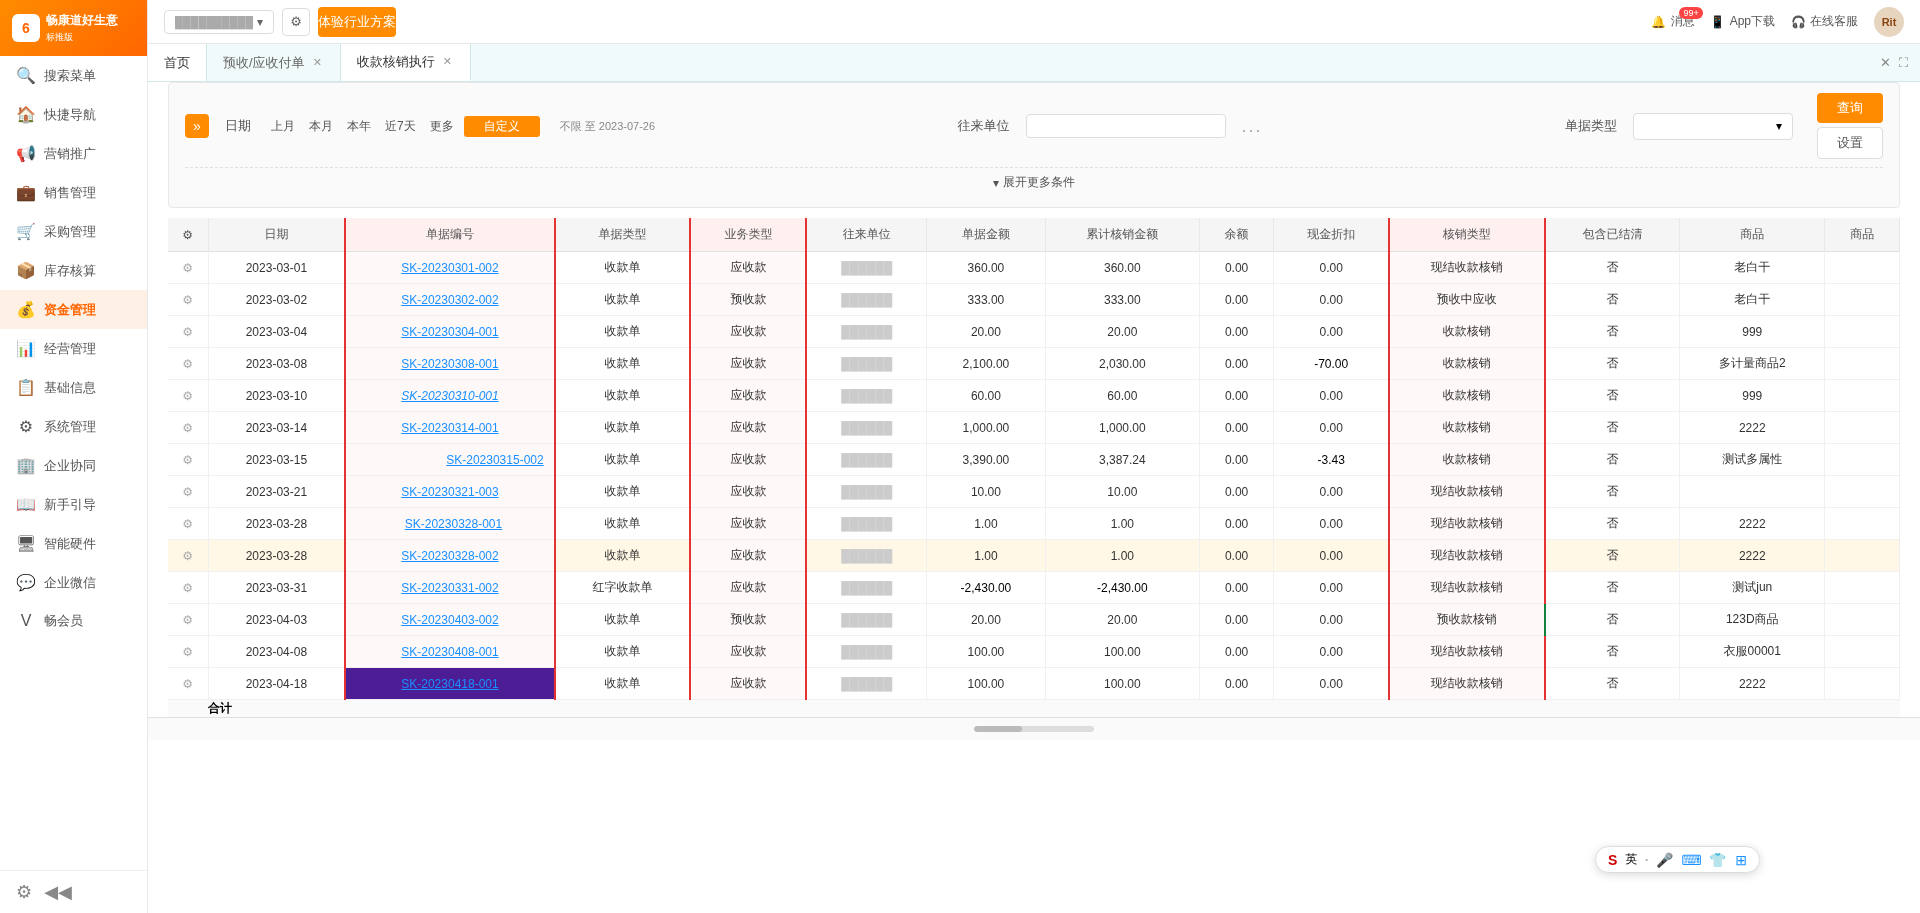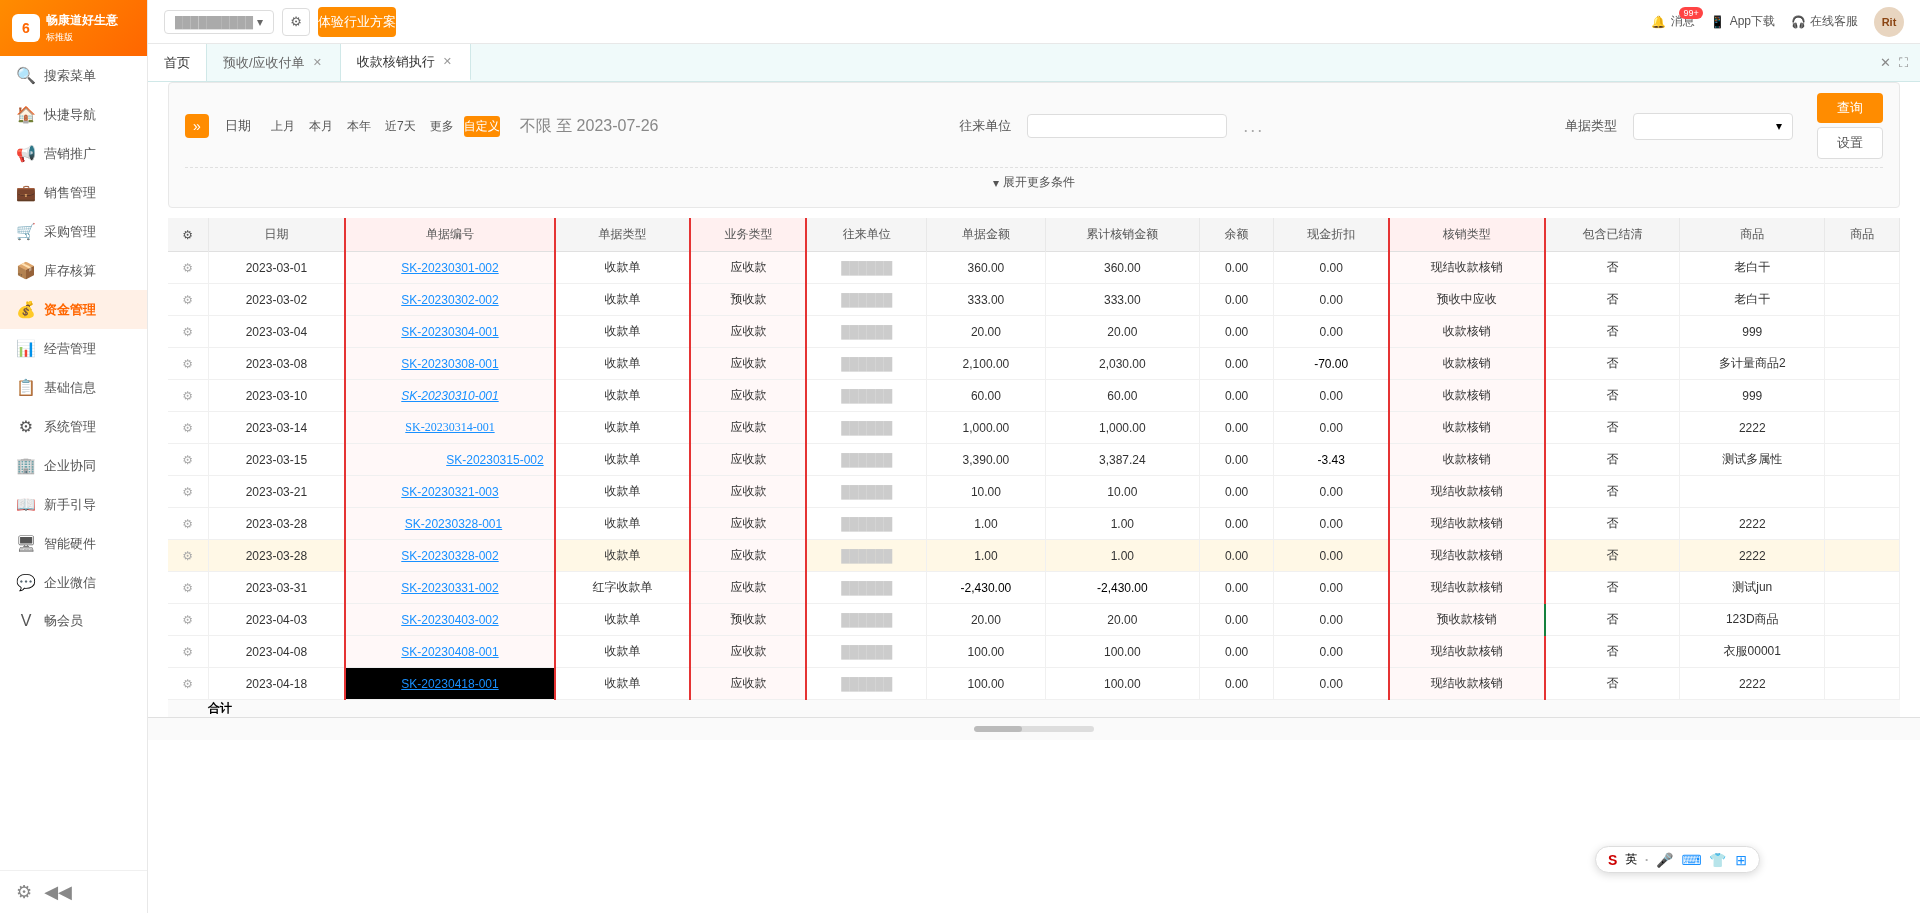--- a/index.html
+++ b/index.html
@@ -221,21 +221,21 @@
     .date-opt {
       font-size: 12px;
       color: #555;
       cursor: pointer;
       padding: 2px 4px;
     }
     .date-opt.custom {
       background: #ff8c00;
       color: white;
       border-radius: 3px;
-      padding: 2px 0;
+      padding: 2px 20px;
     }
     .filter-input {
       border: 1px solid #ddd;
       border-radius: 4px;
       padding: 4px 10px;
       font-size: 12px;
       flex: 1;
       max-width: 200px;
     }
     .filter-dots { color: #aaa; font-size: 18px; letter-spacing: 2px; }
@@ -508,21 +508,21 @@
         <div class="filter-expand-btn">»</div>
         <span class="filter-label">日期</span>
         <div class="filter-date-options">
           <span class="date-opt">上月</span>
           <span class="date-opt">本月</span>
           <span class="date-opt">本年</span>
           <span class="date-opt">近7天</span>
           <span class="date-opt">更多</span>
           <span class="date-opt custom">自定义</span>
         </div>
-        <div style="margin-left:4px;font-size:16px;color:#888;">不限 至 2023-07-26</div>
+        <div style="margin-left:4px;font-size:11px;color:#888;">不限 至 2023-07-26</div>
         <span style="flex:1;"></span>
         <span class="filter-label">往来单位</span>
         <input class="filter-input" type="text" style="">
         <span class="filter-dots">...</span>
         <span style="flex:1;"></span>
         <span class="filter-label">单据类型</span>
         <div class="filter-select" style="min-width:160px;">
           <span style="color:#aaa;font-size:12px;">　</span>
           <span>▾</span>
         </div>
@@ -644,21 +644,21 @@
     <td>0.00</td>
     <td class="">0.00</td>
     <td style="border-left:2px solid #e53333;border-right:2px solid #e53333;background:#fff8f8;">收款核销</td>
     <td>否</td>
     <td>999</td>
     <td style="min-width:40px;"></td>
   </tr>
             <tr>
     <td class="gear-col">⚙</td>
     <td>2023-03-14</td>
-    <td style="border-left:2px solid #e53333;border-right:2px solid #e53333;background:#fff8f8;font-family:Liberation Serif, serif;">
+    <td style="border-left:2px solid #e53333;border-right:2px solid #e53333;background:#fff8f8;">
       <a class="link-text">SK-20230314-001</a>
     </td>
     <td>收款单</td>
     <td style="border-left:2px solid #e53333;border-right:2px solid #e53333;background:#fff8f8;">应收款</td>
     <td><span style="color:#ccc;">██████</span></td>
     <td class="">1,000.00</td>
     <td class="">1,000.00</td>
     <td>0.00</td>
     <td class="">0.00</td>
     <td style="border-left:2px solid #e53333;border-right:2px solid #e53333;background:#fff8f8;">收款核销</td>
@@ -788,21 +788,21 @@
     <td>0.00</td>
     <td class="">0.00</td>
     <td style="border-left:2px solid #e53333;border-right:2px solid #e53333;background:#fff8f8;">现结收款核销</td>
     <td>否</td>
     <td>衣服00001</td>
     <td style="min-width:40px;"></td>
   </tr>
             <tr>
     <td class="gear-col">⚙</td>
     <td>2023-04-18</td>
-    <td style="border-left:2px solid #e53333;border-right:2px solid #e53333;background:#000000;">
+    <td style="border-left:2px solid #e53333;border-right:2px solid #e53333;background:#4c1d95;">
       <a class="link-text">SK-20230418-001</a>
     </td>
     <td>收款单</td>
     <td style="border-left:2px solid #e53333;border-right:2px solid #e53333;background:#fff8f8;">应收款</td>
     <td><span style="color:#ccc;">██████</span></td>
     <td class="">100.00</td>
     <td class="">100.00</td>
     <td>0.00</td>
     <td class="">0.00</td>
     <td style="border-left:2px solid #e53333;border-right:2px solid #e53333;background:#fff8f8;">现结收款核销</td>

